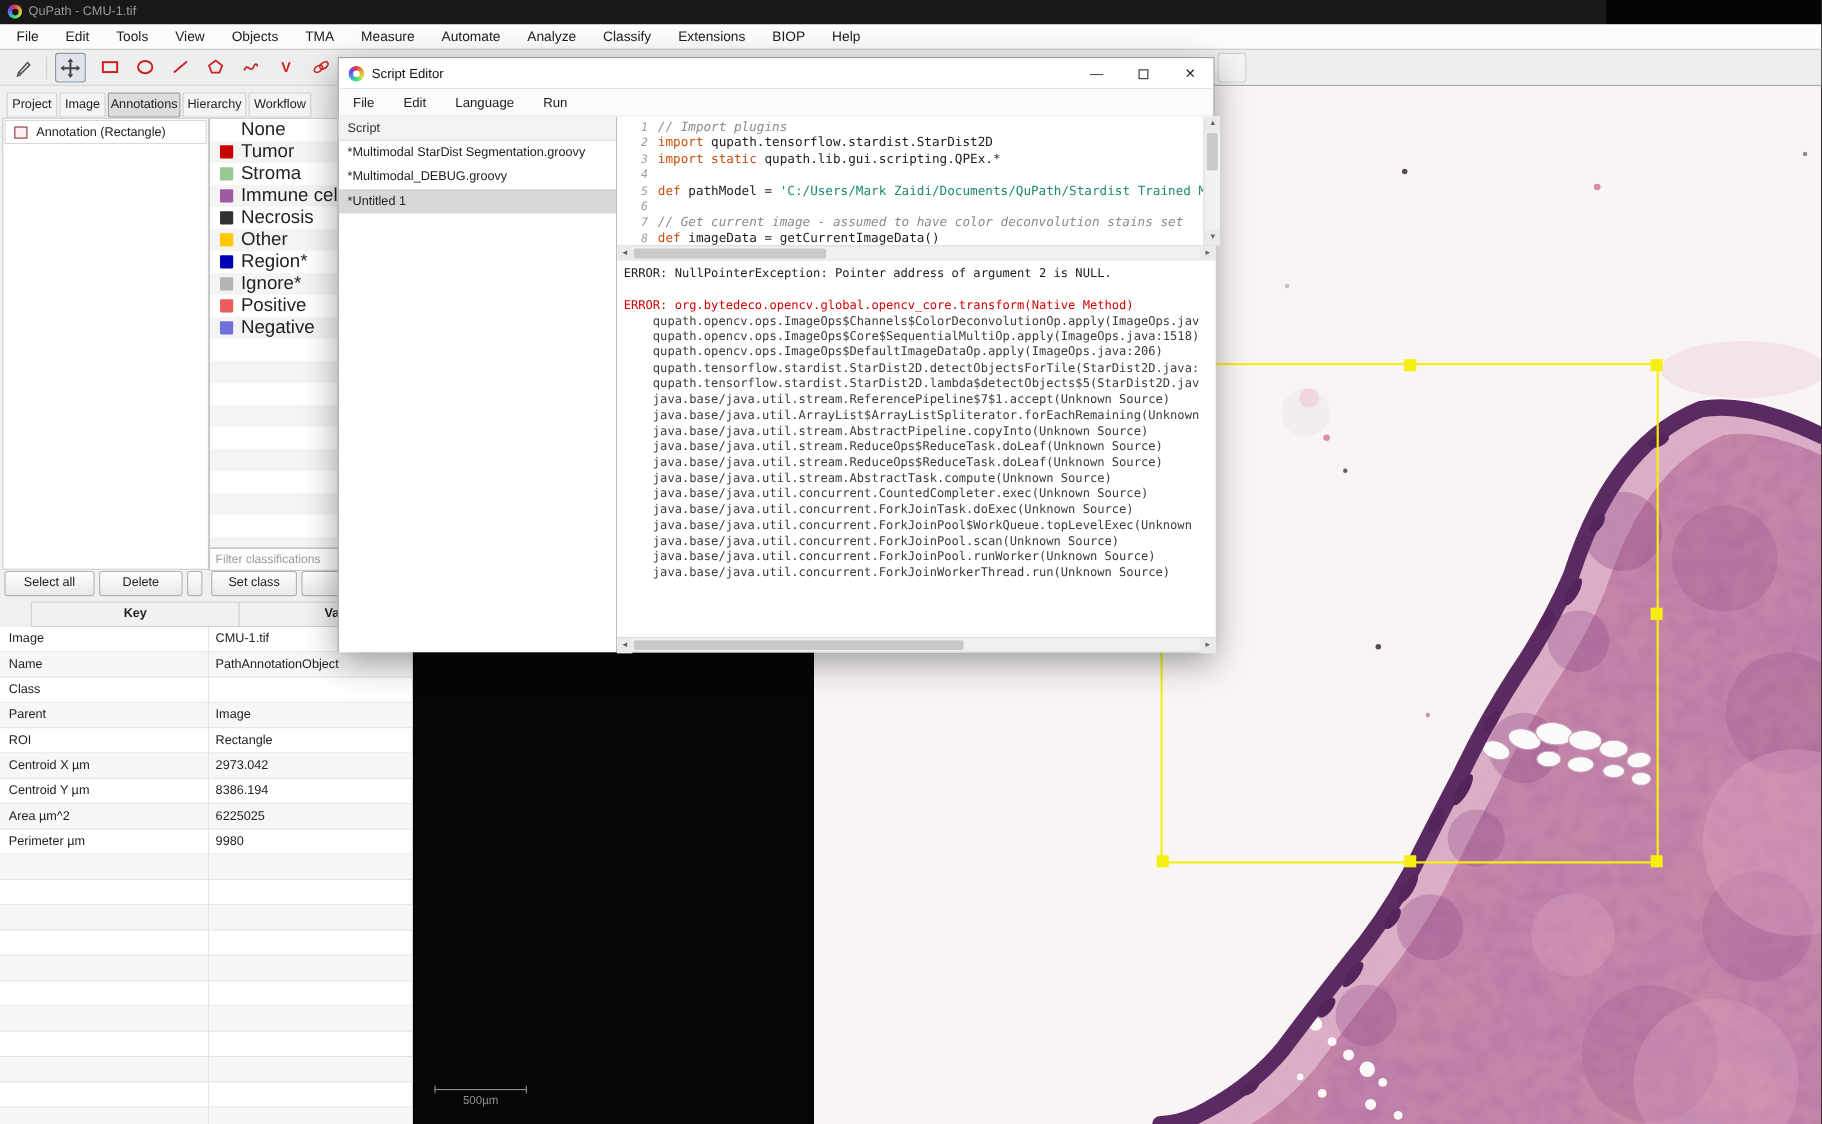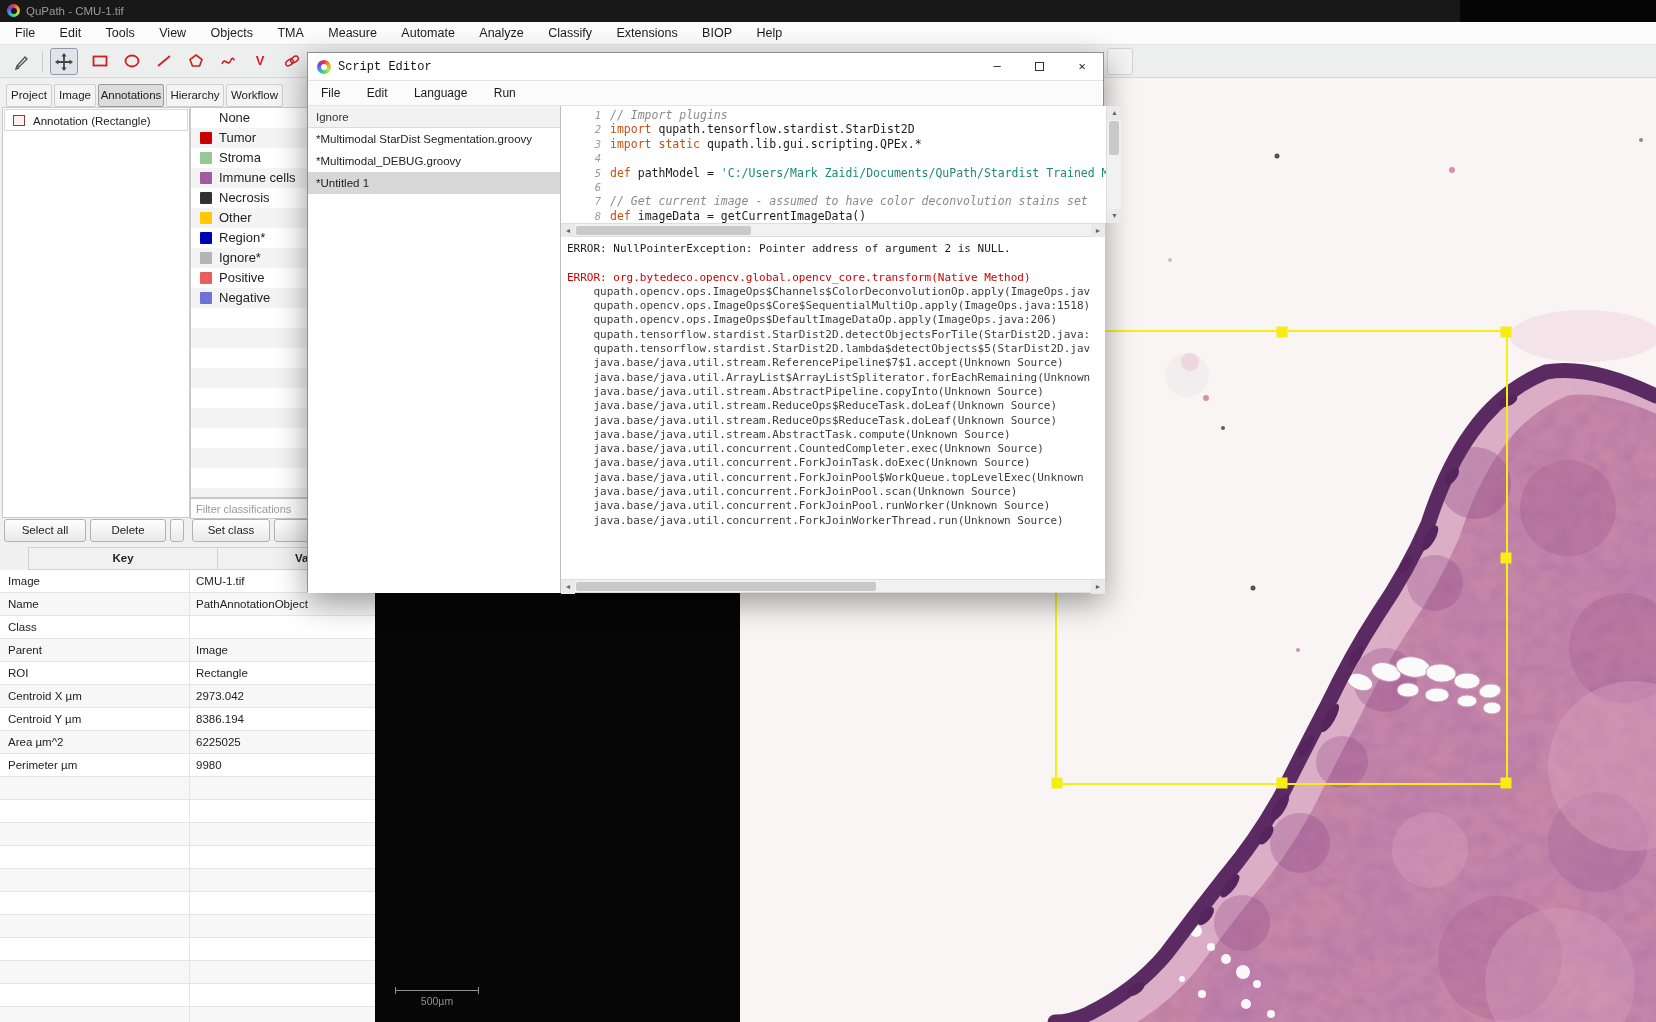--- a/index.html
+++ b/index.html
@@ -29,21 +29,21 @@
          background:#f4f4f4; border:1px solid #cfcfcf; border-radius:2px; }
   .tab.active { background:#dcdcdc; border:1px solid #9a9a9a; }
   #annlist { position:absolute; left:2px; top:29px; width:188px; height:411px; background:#fff; border:1px solid #c9c9c9; }
   #ann-item { position:absolute; left:1px; top:1px; right:1px; height:22px; background:#fff; border:1px solid #d8d8d8; }
   #ann-item .rect-icon { position:absolute; left:8px; top:5px; width:12px; height:11px; border:1.6px solid #8d3a3a; background:rgba(200,60,60,.08); }
   #ann-item .ann-label { position:absolute; left:28px; top:0; line-height:22px; font-size:11.5px; color:#222; }
   #clslist { position:absolute; left:190px; top:29px; width:184px; height:391px; background:#fff; border:1px solid #c9c9c9; overflow:hidden; }
   .cls-row { height:20px; line-height:20px; position:relative; }
   .cls-row:nth-child(even){ background:#f4f4f4; }
   .chip { position:absolute; left:9px; top:4px; width:12px; height:12px; border-radius:1px; }
-  .cls-label { position:absolute; left:28px; font-size:13px; color:#222; }
+  .cls-label { position:absolute; left:28px; font-size:17px; color:#222; }
   #filterbox { position:absolute; left:190px; top:420px; width:184px; height:21px; border:1px solid #c6c6c6; background:#fdfdfd;
     font-family:"Liberation Sans",sans-serif; font-size:11px; color:#333; padding:0 5px; }
   #filterbox::placeholder { color:#9b9b9b; }
   .pbtn { position:absolute; top:441px; height:23px; background:linear-gradient(#fefefe,#e9e9e9); border:1px solid #b3b3b3;
     border-radius:3px; font-size:11.5px; color:#222; text-align:center; line-height:21px; }
   
   #kvheader { position:absolute; left:0; top:469px; width:375px; height:23px; }
   .kvh { position:absolute; top:0; height:23px; background:#f1f1f1; border:1px solid #d2d2d2; font-weight:bold;
     font-size:11.5px; color:#222; text-align:center; line-height:21px;margin-left:28px; }
   #kvrows { position:absolute; left:0; top:492px; width:375px; height:452px; background:#fff; overflow:hidden; }
@@ -61,36 +61,36 @@
   #scalebar .bar::before{ left:0; } #scalebar .bar::after{ right:0; }
   #scalebar .lbl { margin-top:4px; text-align:center; font-size:10.5px; color:#909090; }
   #selrect { position:absolute; left:1055px; top:330px; width:453px; height:455px; border:2px solid #f6ee12; z-index:5; }
   .handle { position:absolute; width:11px; height:11px; background:#f6ee12; transform:translate(-50%,-50%); }
   .h-tl{left:0;top:0} .h-tc{left:50%;top:0} .h-tr{left:100%;top:0}
   .h-ml{left:0;top:50%} .h-mr{left:100%;top:50%}
   .h-bl{left:0;top:100%} .h-bc{left:50%;top:100%} .h-br{left:100%;top:100%}
   
   #sewin { position:absolute; left:307px; top:52px; width:797px; height:540px; background:#f0f0f0; border:1px solid #8f8f8f;
     box-shadow:0 10px 30px rgba(0,0,0,.4); z-index:30; }
-  #se-titlebar { position:absolute; left:0; top:0; width:100%; height:28px; background:#ffffff; border-bottom:1px solid #e3e3e3;font-family:Liberation Mono, monospace; }
+  #se-titlebar { position:absolute; left:0; top:0; width:100%; height:28px; background:#ffffff; border-bottom:1px solid #e3e3e3; }
   #se-icon { position:absolute; left:9px; top:7px; width:14px; height:14px; border-radius:50%;
     background:conic-gradient(#e23b3b,#e2a23b,#cfe23b,#3be270,#3b9de2,#7c3be2,#e23b3b); }
   #se-icon::after{ content:""; position:absolute; left:4px; top:4px; width:6px; height:6px; border-radius:50%; background:#fff; }
   #se-title { position:absolute; left:30px; top:0; line-height:28px; font-size:12px; color:#111; }
   .winbtn { position:absolute; top:0; width:30px; height:28px; text-align:center; line-height:28px; font-size:12px; color:#222; }
   #se-min{ left:674px; } #se-max{ left:716px; } #se-close{ left:759px; }
   #se-max .maxbox { display:inline-block; width:9px; height:9px; border:1.2px solid #333; vertical-align:middle; }
   #se-menubar { position:absolute; left:0; top:28px; width:100%; height:25px; background:#fbfbfb; border-bottom:1px solid #e5e5e5; padding-left:2px; }
   .se-menu-item { display:inline-block; padding:0 11px; line-height:24px; font-size:12px; color:#1b1b1b; }
   #scripts-panel { position:absolute; left:0; top:53px; width:253px; height:487px; background:#fff; border-right:1px solid #bdbdbd; }
   #scripts-header { height:22px; line-height:22px; background:#f2f2f2; border-bottom:1px solid #dcdcdc; padding-left:8px; font-size:11.5px; color:#333; }
   .script-item { height:22px; line-height:22px; padding-left:8px; font-size:11.5px; color:#222; white-space:nowrap; overflow:hidden; }
   .script-item.sel { background:#d7d7d7; }
   #rightpane { position:absolute; left:253px; top:53px; width:544px; height:487px; background:#fff; }
-  #code-area { position:absolute; left:16px; top:0; width:544px; height:117px; background:#fff; overflow:hidden; padding-top:2px; }
+  #code-area { position:absolute; left:4px; top:0; width:544px; height:117px; background:#fff; overflow:hidden; padding-top:2px; }
   .code-line { height:14.4px; line-height:14.4px; white-space:pre; font-family:"DejaVu Sans Mono", monospace; font-size:11.5px; overflow:hidden; }
   .ln { display:inline-block; width:24px; text-align:right; margin-right:9px; color:#9b9b9b; font-style:italic; font-size:10.5px; }
   .tok.c { color:#8a8a8a; font-style:italic; }
   .tok.k { color:#c7500f; }
   .tok.s { color:#1d8a74; }
   .tok.p { color:#1c1c1c; }
   .vsb { position:absolute; right:0; top:0; width:15px; height:117px; background:#f1f1f1; border-left:1px solid #dcdcdc; }
   .vsb .sb-up, .vsb .sb-dn { position:absolute; left:0; width:15px; height:14px; text-align:center; font-size:7px; color:#666; line-height:14px; background:#eaeaea; }
   .vsb .sb-up{ top:0; } .vsb .sb-dn{ bottom:0; }
   .vsb .sb-thumb { position:absolute; left:2px; right:2px; top:15px; height:34px; background:#c9c9c9; border-radius:2px; }
@@ -471,21 +471,21 @@
       <div class="winbtn" id="se-max"><span class="maxbox"></span></div>
       <div class="winbtn" id="se-close">✕</div>
     </div>
     <div id="se-menubar">
       <span class="se-menu-item">File</span>
       <span class="se-menu-item">Edit</span>
       <span class="se-menu-item">Language</span>
       <span class="se-menu-item">Run</span>
     </div>
     <div id="scripts-panel">
-      <div id="scripts-header">Ignore</div>
+      <div id="scripts-header">Script</div>
       <div class="script-item">*Multimodal StarDist Segmentation.groovy</div>
       <div class="script-item">*Multimodal_DEBUG.groovy</div>
       <div class="script-item sel">*Untitled 1</div>
     </div>
     <div id="rightpane">
       <div id="code-area">
         <div class="code-line"><span class="ln">1</span><span class="tok c">// Import plugins</span></div>
         <div class="code-line"><span class="ln">2</span><span class="tok k">import </span><span class="tok p">qupath.tensorflow.stardist.StarDist2D</span></div>
         <div class="code-line"><span class="ln">3</span><span class="tok k">import static </span><span class="tok p">qupath.lib.gui.scripting.QPEx.*</span></div>
         <div class="code-line"><span class="ln">4</span></div>

